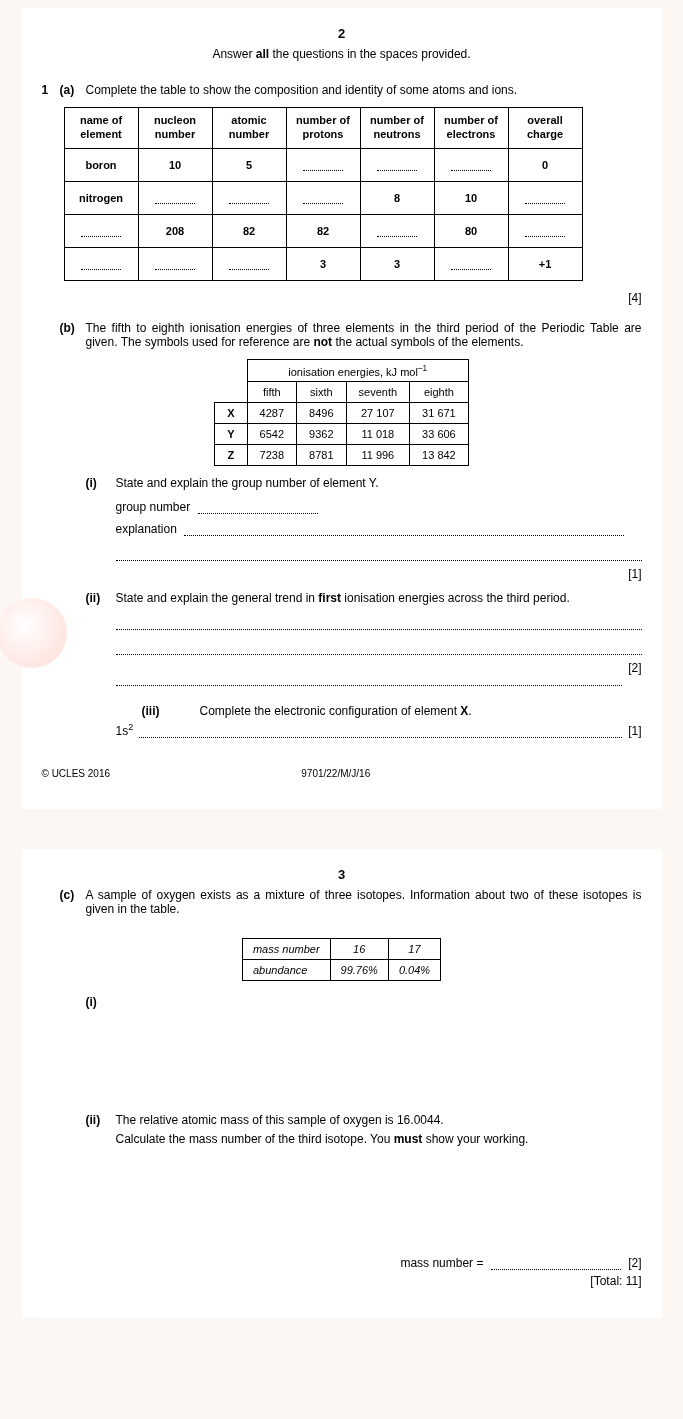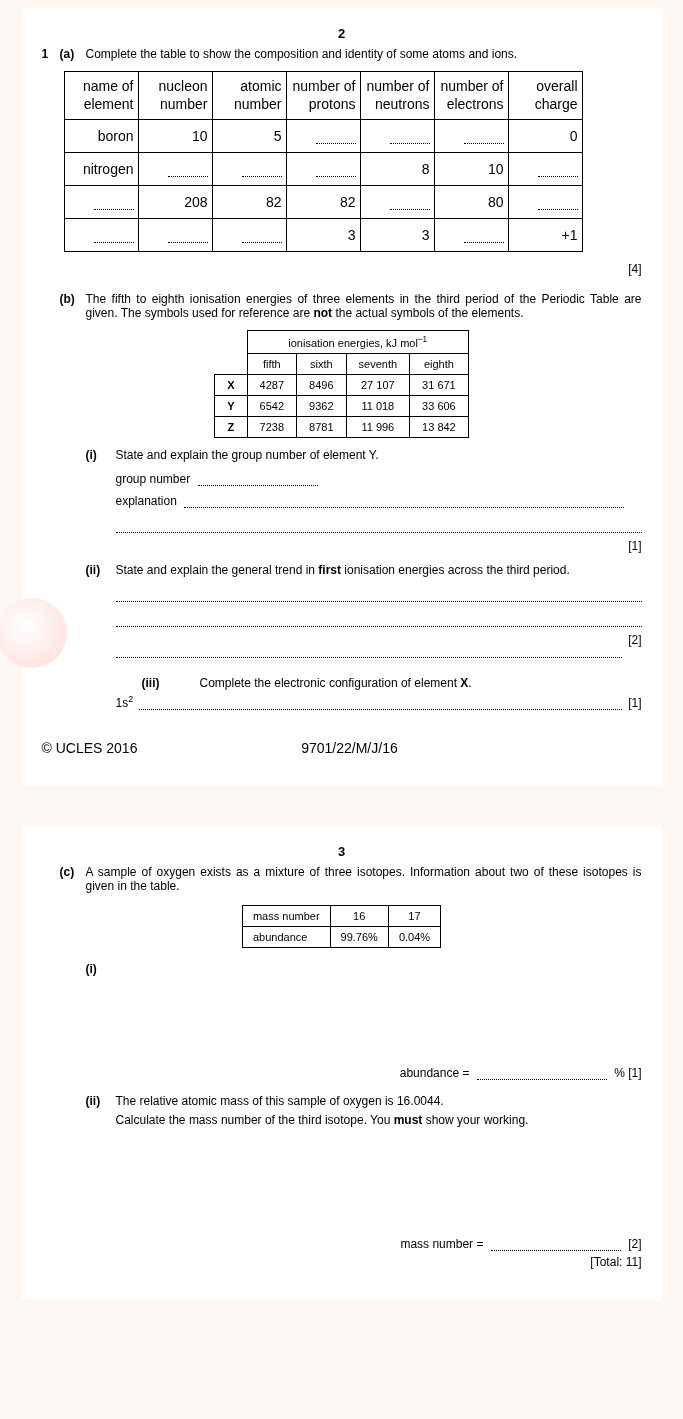--- a/index.html
+++ b/index.html
@@ -23,43 +23,46 @@
   .instr { text-align: center; font-size: 12px; margin-bottom: 22px;}
   .qrow { display: flex; }
   .qno  { width: 18px; flex-shrink:0; font-weight: bold; }
   .sub  { width: 26px; flex-shrink:0; font-weight: bold; }
   .roman{ width: 30px; flex-shrink:0; font-weight: bold; }
   .body { flex: 1; }
   .just { text-align: justify; }
   .marks { text-align: right; font-size: 12px; margin-top:4px;}
   .dotline { border-bottom: 1px dotted #000; height: 14px; margin: 10px 0 6px 0;}
   .dotseg  { border-bottom: 1px dotted #000; display:inline-block; vertical-align:bottom;}
-  .footer { margin-top: 30px; display:flex; font-size:14px;}
+  .footer { margin-top: 30px; display:flex; font-size:10px;}
   .footer .c { text-align:center; flex:1;}
   table.comp { border-collapse: collapse; margin: 10px 0 10px 22px; }
-  table.comp td, table.comp th { border: 1px solid #000; padding: 6px 4px; text-align:right; font-size:14px; font-weight:normal; vertical-align:middle;}
+  table.comp td, table.comp th { border: 1px solid #000; padding: 6px 4px; text-align:center; font-size:11px; font-weight:bold; vertical-align:middle;}
   table.comp th { line-height:1.25;}
   table.comp td { height: 20px; width: 65px;}
   table.ion { border-collapse: collapse; margin: 10px auto;}
   table.ion td, table.ion th { border: 1px solid #000; padding: 4px 12px; text-align:center; font-size:11px; font-weight:normal;}
-  table.iso { border-collapse: collapse; margin: 12px auto 14px auto;}
+  table.iso { border-collapse: collapse; margin: 22px auto 14px auto; font-style: italic;}
   table.iso td, table.iso th { border: 1px solid #000; padding: 4px 10px; text-align:left; font-size:11px; font-weight:normal;}
   table.iso td.c { text-align:center;}
   .watermark { position:absolute; left:-25px; top:590px; width:70px; height:70px; border-radius:50%;
                background: radial-gradient(circle at 40% 40%, #fff, #ffe9e5 60%, #ffdfd8 100%);
                pointer-events:none;}
   sup, sub { font-size: 0.75em; }
 </style>
 </head>
 <body>
 
 <div class="sheet">
   <div class="watermark"></div>
 
   <div class="pgnum">2</div>
+  <div class="instr">
+    <span>Answer </span><b>all</b><span> the questions in the spaces provided.</span>
+  </div>
 
   <div class="qrow">
     <div class="qno">1</div>
     <div class="sub">(a)</div>
     <div class="body">Complete the table to show the composition and identity of some atoms and ions.</div>
   </div>
 
   <table class="comp">
     <tbody>
         <tr>
@@ -258,25 +261,20 @@
   <div class="qrow">
     <div class="qno"></div>
       <div class="sub"></div>
     <div class="roman">(i)</div>
   </div>
   <div style="height:90px;"></div>
   <div class="qrow">
     <div class="qno"></div>
       <div class="sub"></div>
       <div class="roman"></div>
-    <div class="body" style="text-align:right;">
-      <span>abundance =</span>
-      <span class="dotseg" style="width:130px; margin:0 4px;"></span>
-      <span>%  [1]</span>
-    </div>
   </div>
 
   <div class="qrow" style="margin-top:14px;">
     <div class="qno"></div>
       <div class="sub"></div>
     <div class="roman">(ii)</div>
     <div class="body">
       <div>The relative atomic mass of this sample of oxygen is 16.0044.</div>
       <div style="margin-top:5px;">
         <span>Calculate the mass number of the third isotope. You </span><b>must</b><span> show your working.</span>

